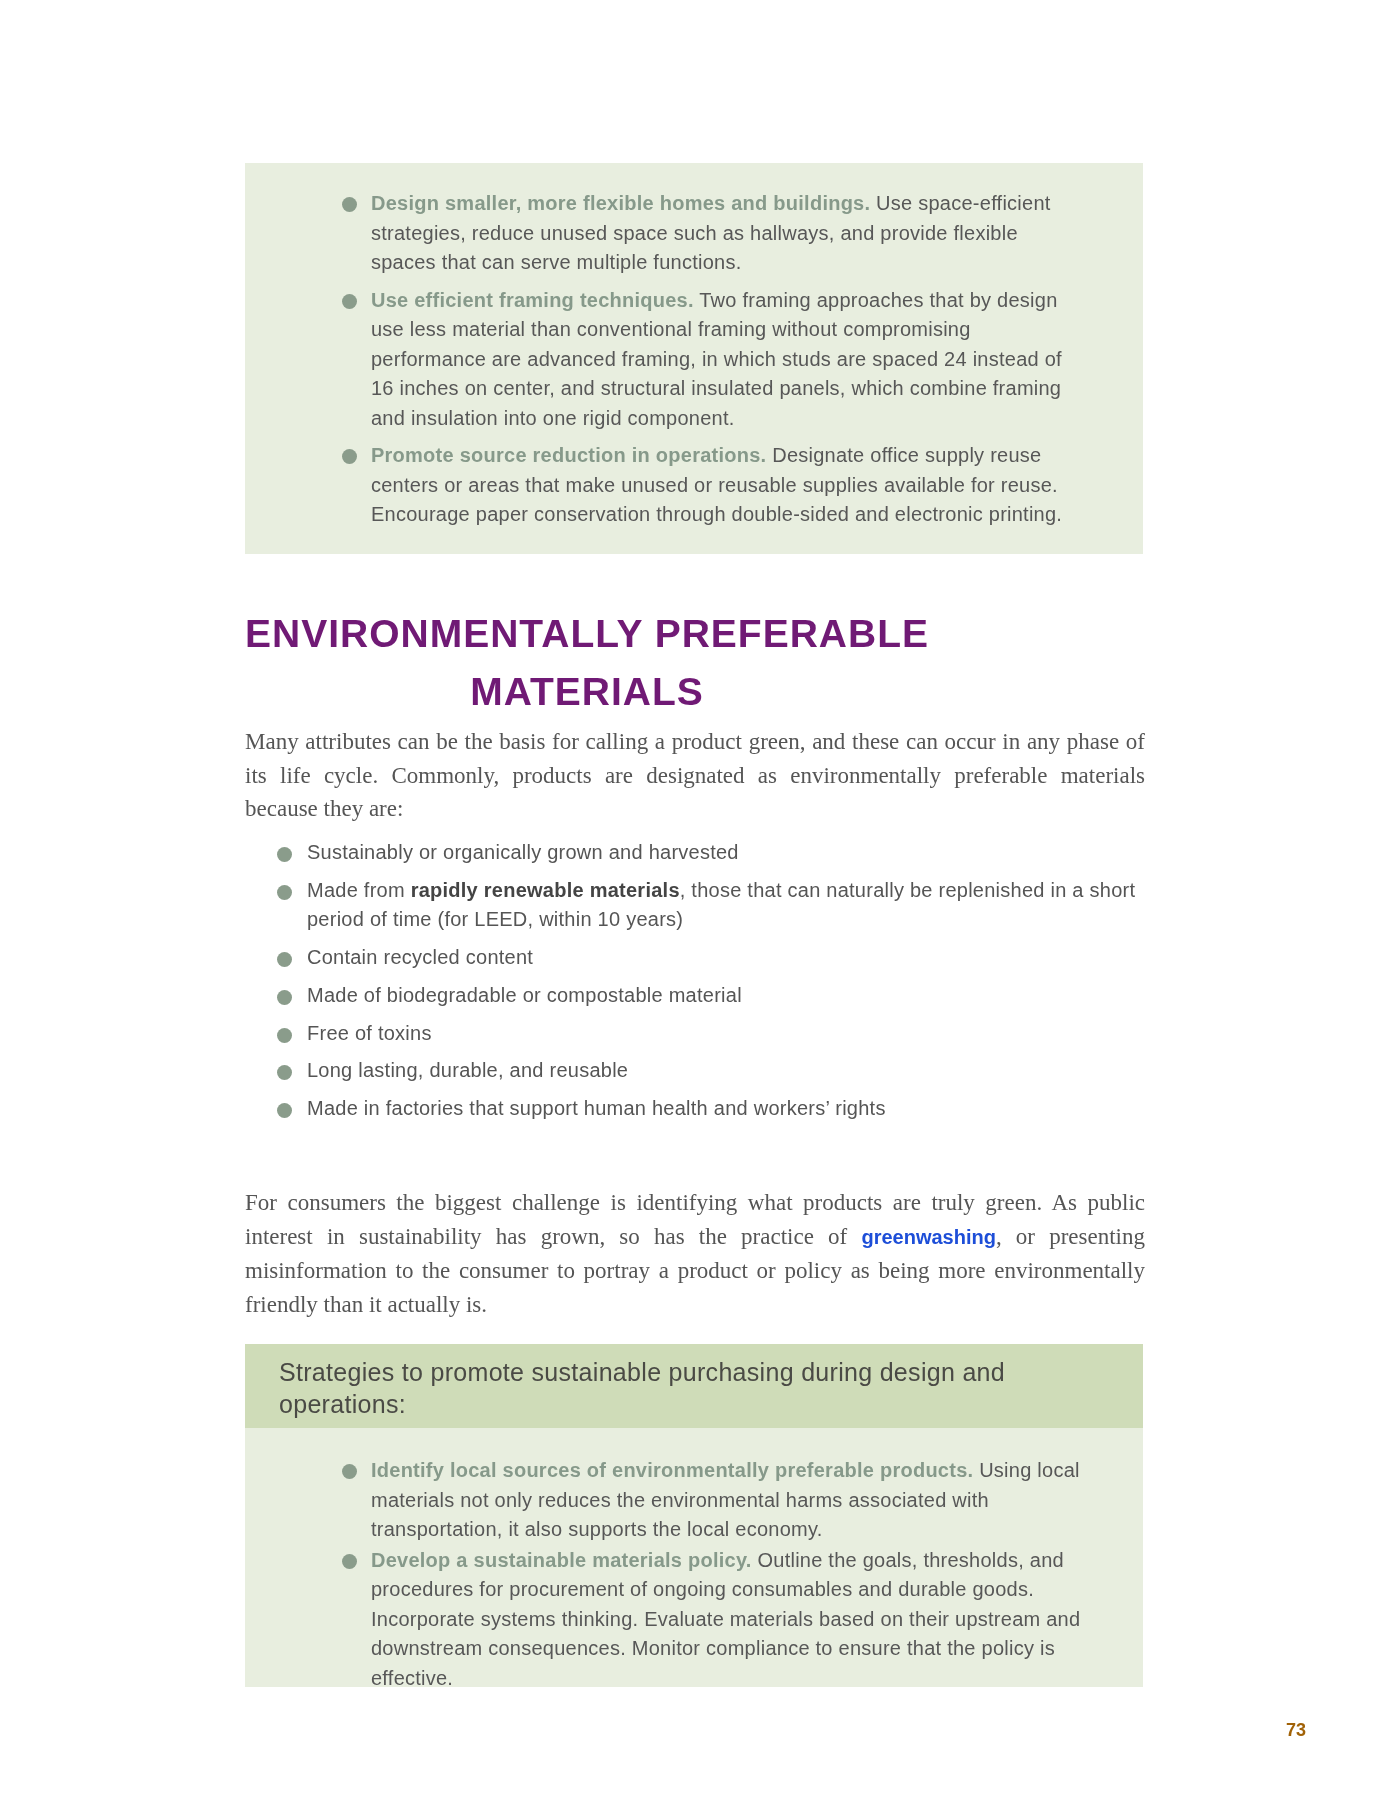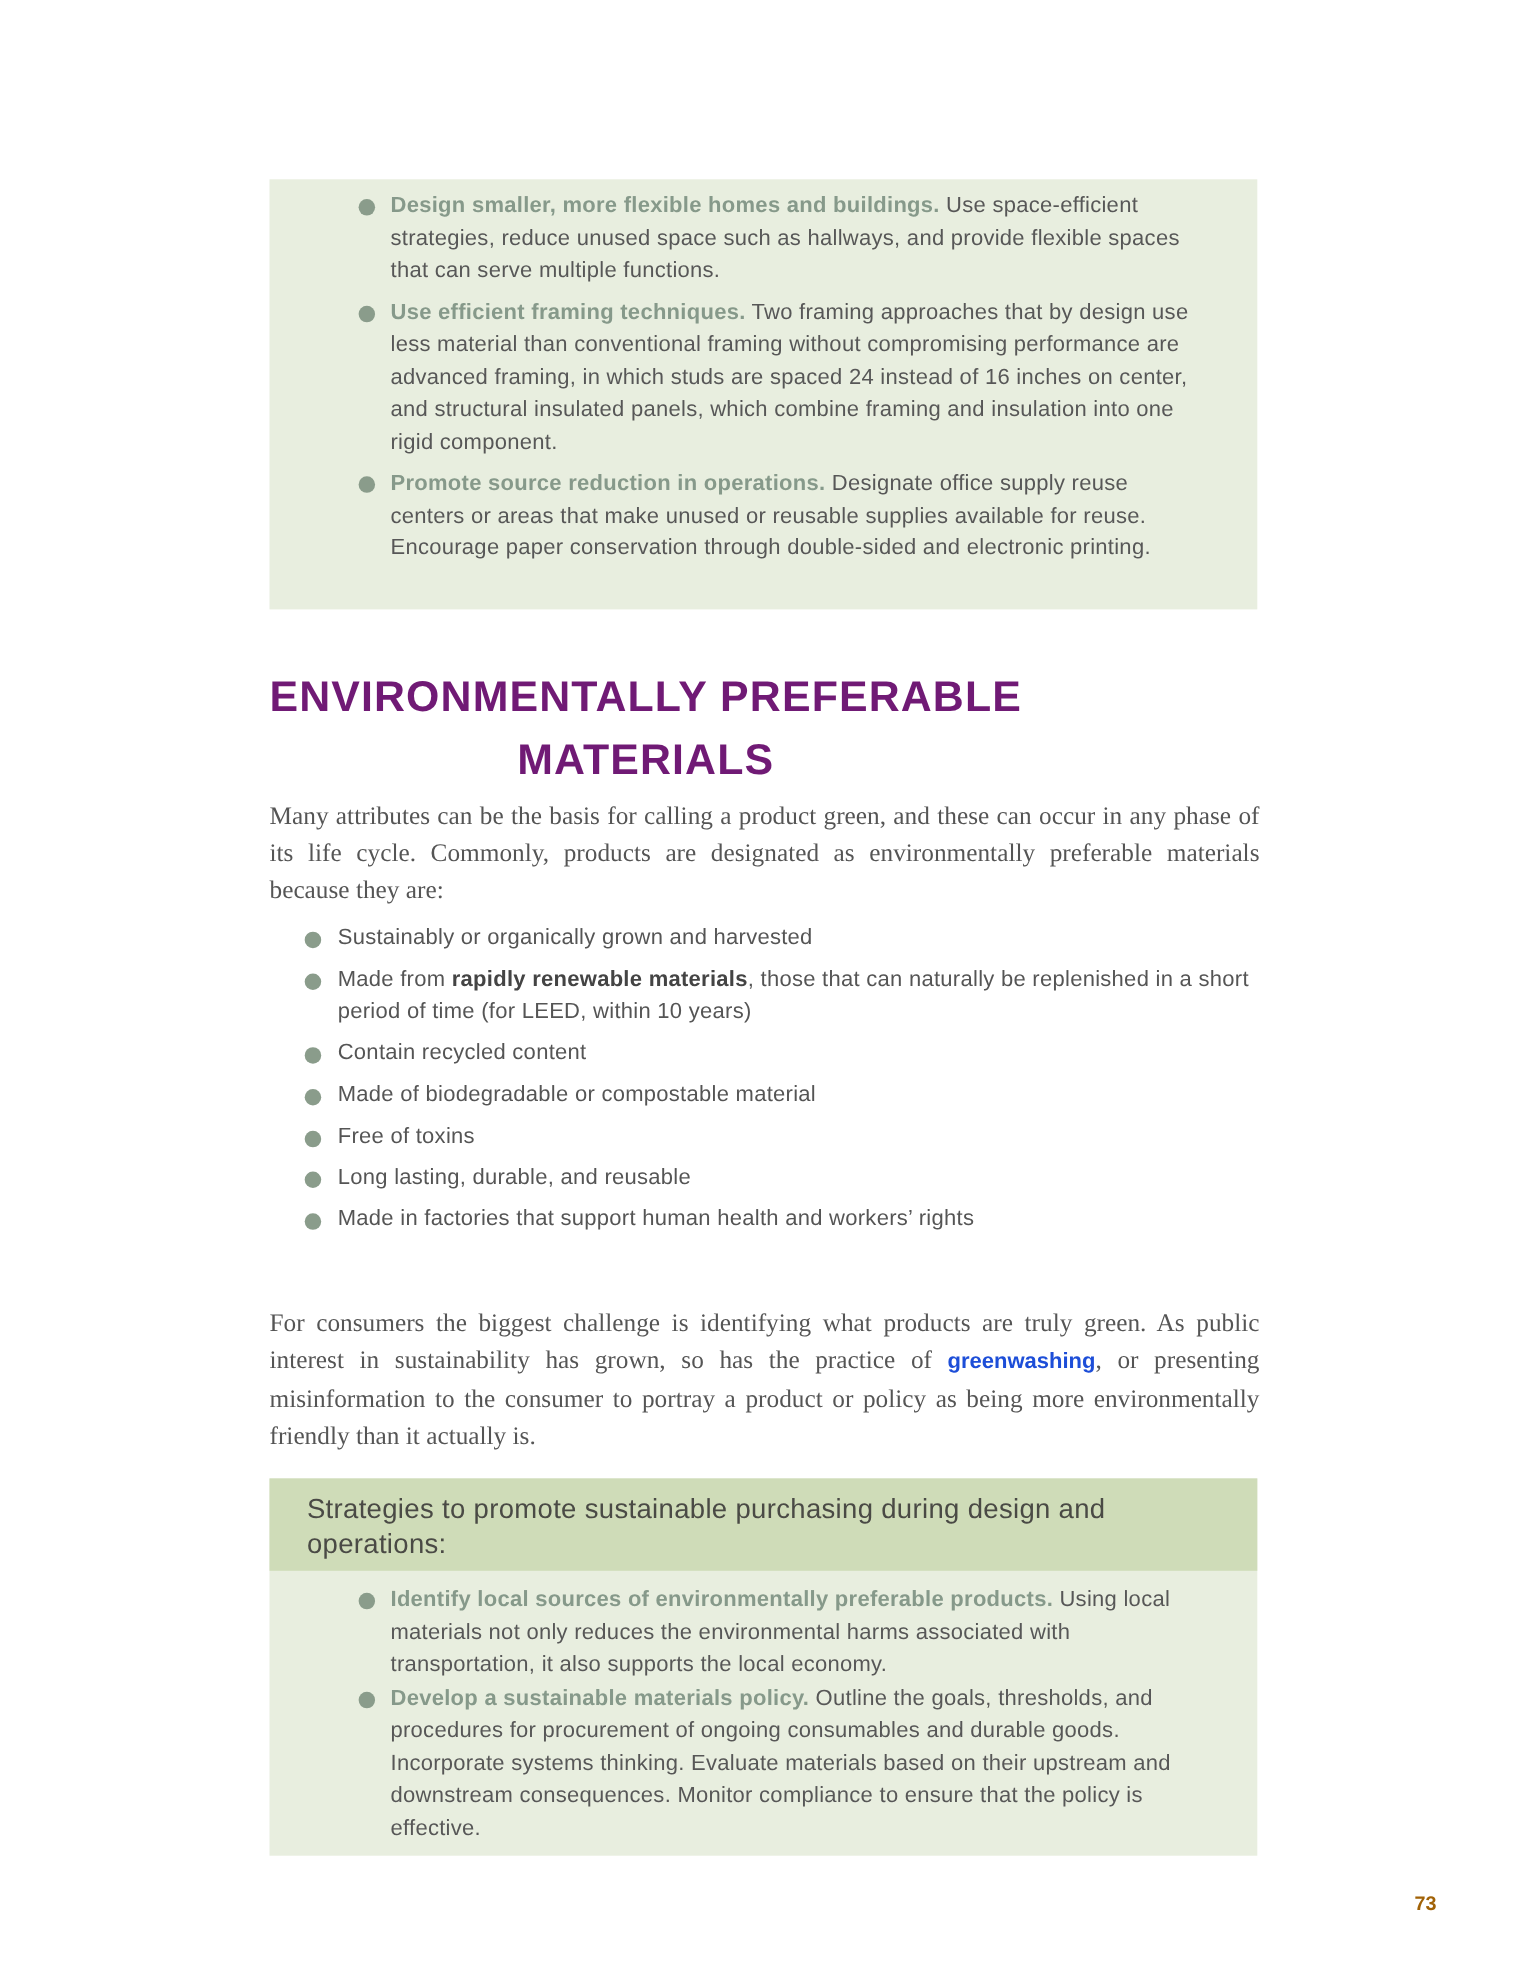--- a/index.html
+++ b/index.html
@@ -5,21 +5,21 @@
     html, body { margin: 0; padding: 0; background: #ffffff; }
     body { width: 1391px; height: 1800px; position: relative; overflow: hidden; }
     .sans { font-family: "Liberation Sans", "DejaVu Sans", sans-serif; }
     .serif { font-family: "Liberation Serif", "DejaVu Serif", serif; }
 
     .tipbox {
       position: absolute; left: 245px; width: 898px;
       background: #e8eedf;
     }
     #top-box { top: 163px; height: 391px; }
-    .tiplist { list-style: none; margin: 0; padding: 16px; }
+    .tiplist { list-style: none; margin: 16px; padding: 16px; }
     .tiplist li {
       position: relative; padding-left: 94px; padding-right: 30px;
       font-size: 20px; line-height: 29.5px; color: #575757;
       letter-spacing: 0.25px;
     }
     .tiplist li .dot {
       position: absolute; left: 65px; top: 8px;
       width: 15px; height: 15px; border-radius: 50%; background: #8a9c8b;
     }
     .tiplist li .lead { color: #86998a; font-weight: bold; }

